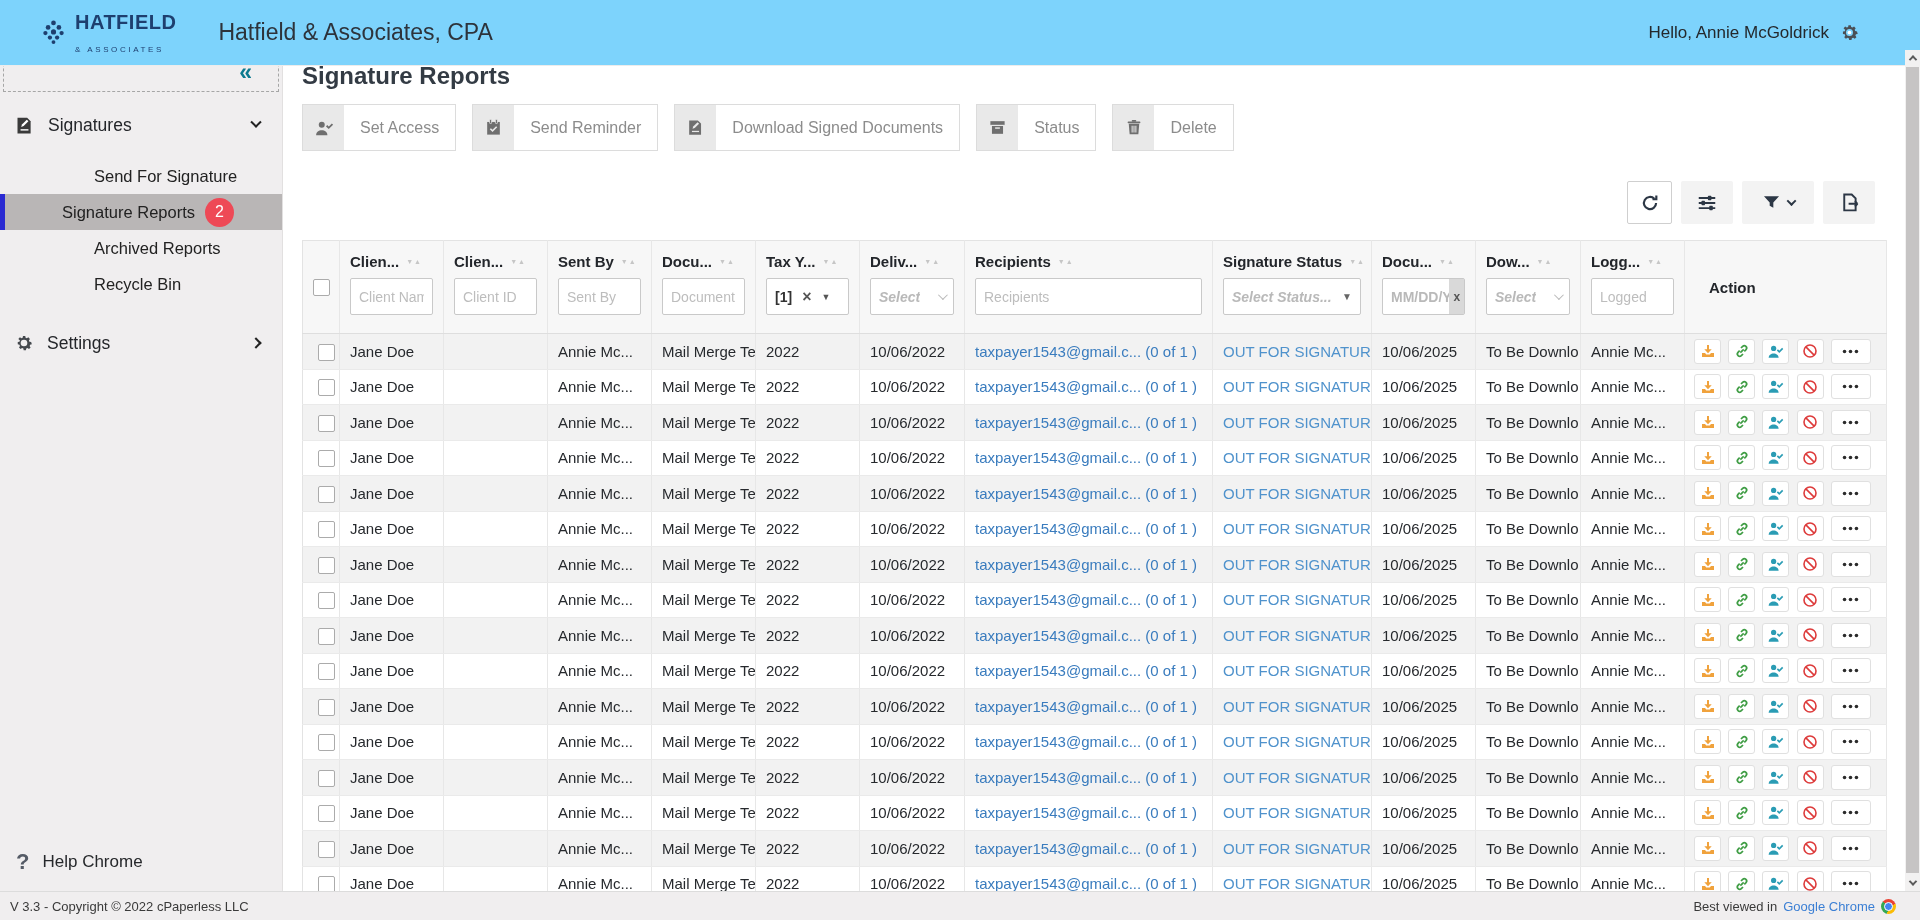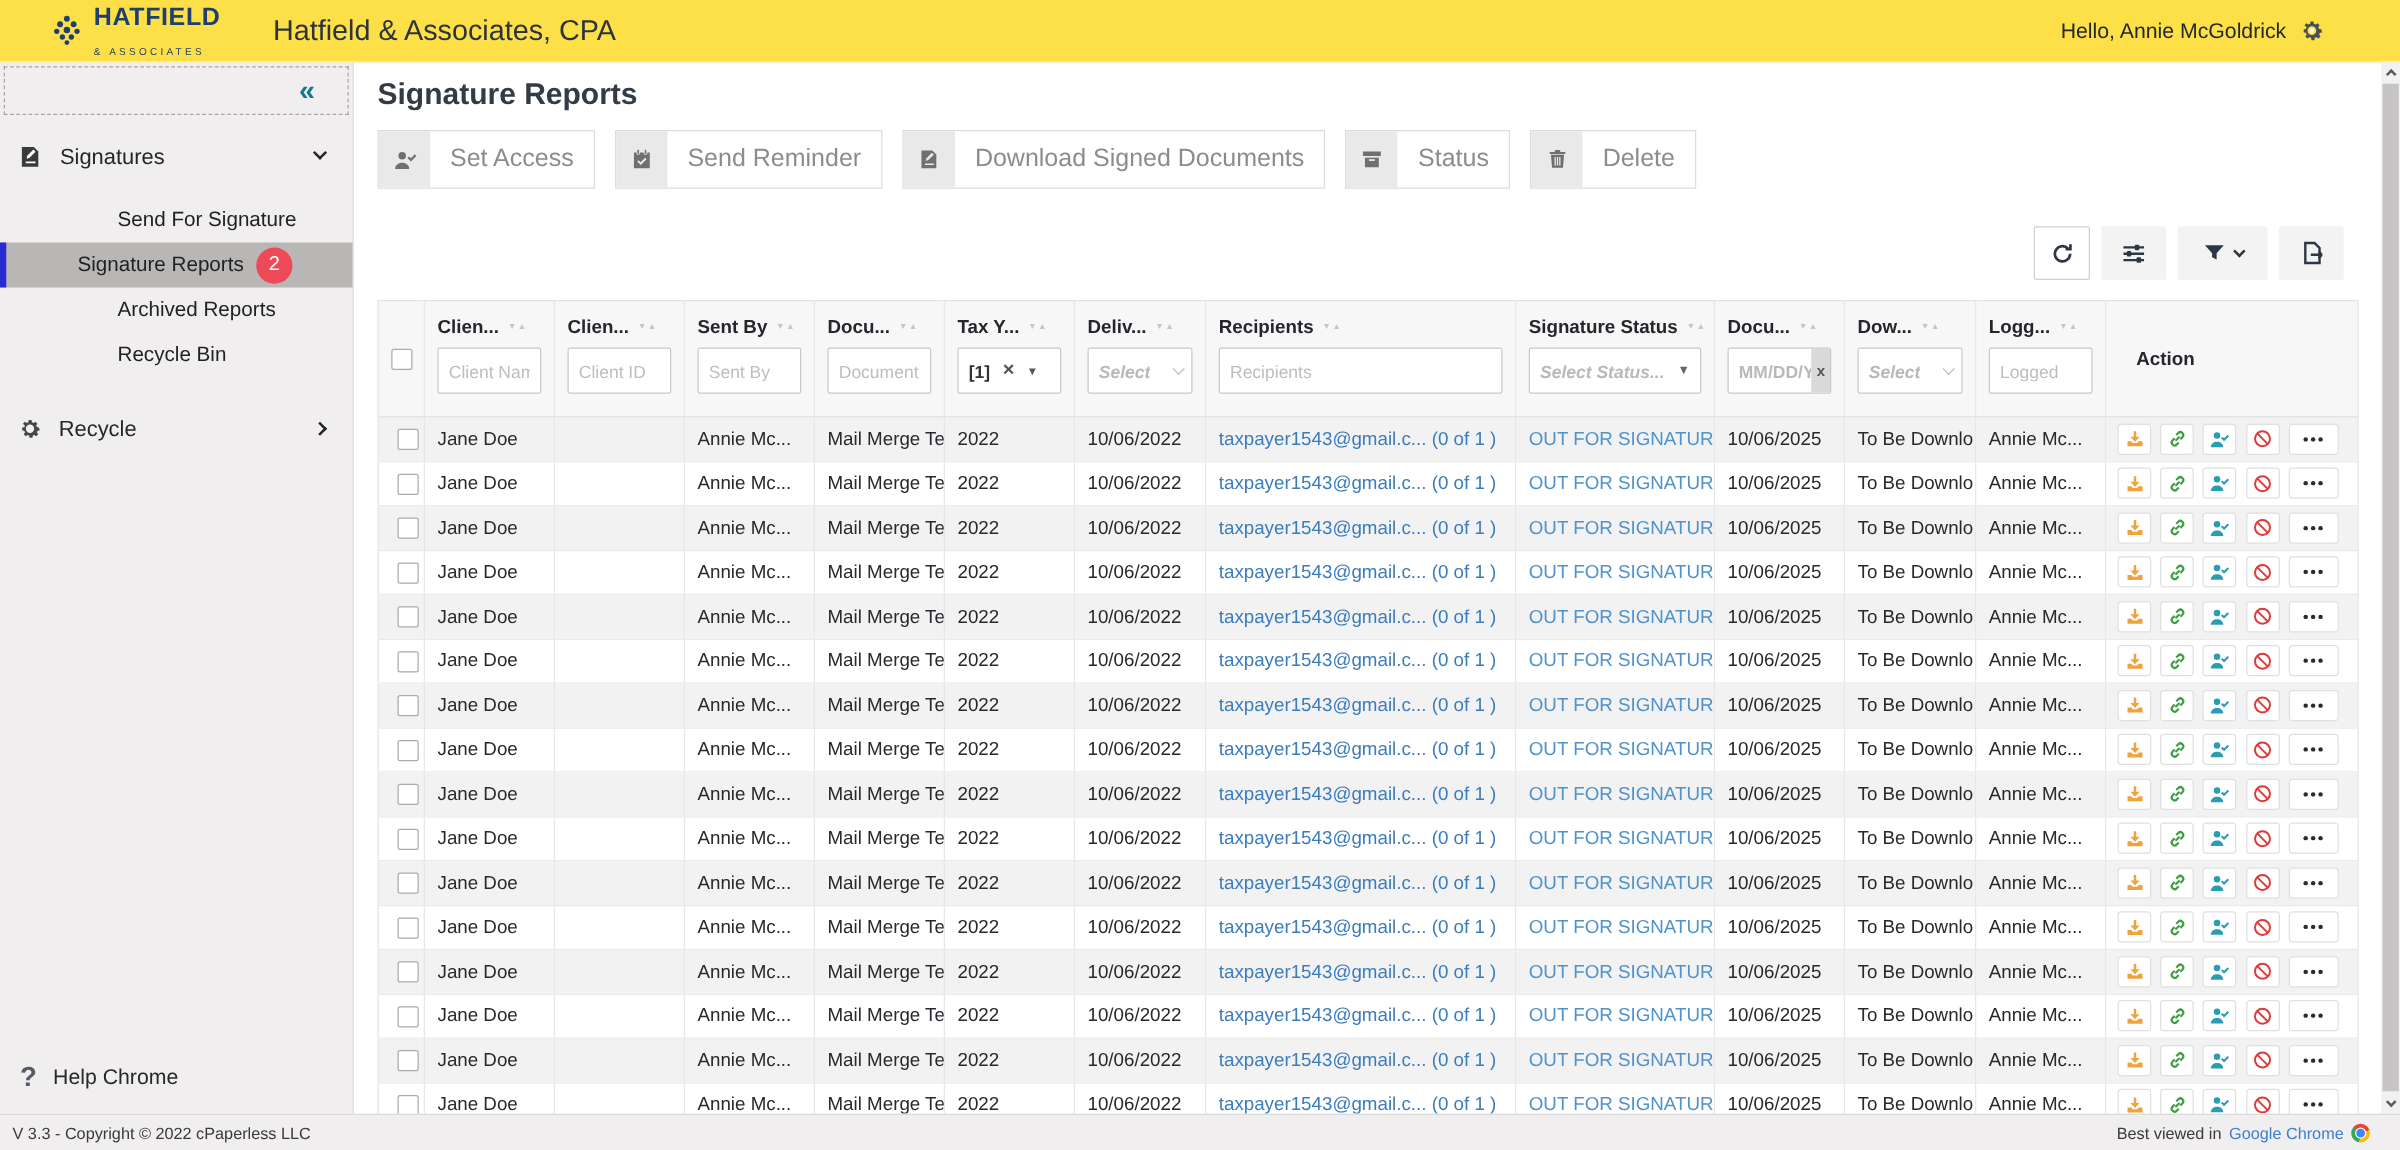--- a/index.html
+++ b/index.html
@@ -1,20 +1,20 @@
 <!DOCTYPE html>
 <html><head>
 <meta charset="utf-8">
 <style>
   * { margin:0; padding:0; box-sizing:border-box; }
   html,body { width:1920px; height:920px; overflow:hidden; background:#fff;
     font-family:"Liberation Sans", sans-serif; }
 
   
-  .topbar { position:absolute; top:0; left:0; right:0; height:50px; background:#fde047;
+  .topbar { position:absolute; top:0; left:0; right:0; height:66px; background:#7dd3fc;
     border-bottom:1px solid #ececec; display:flex; align-items:center; z-index:4; }
   .logo { margin-left:40px; display:flex; align-items:center; gap:8px; }
   .logo-text { line-height:1; display:flex; flex-direction:column; }
   .logo-primary { font-size:20px; font-weight:bold; color:#1e3f6f; letter-spacing:.5px; }
   .logo-secondary { font-size:8px; color:#1e3f6f; letter-spacing:2.6px; margin-top:14px; }
   .app-title { margin-left:42px; font-size:23px; color:#2d333b; }
   .topbar-right { margin-left:auto; margin-right:60px; display:flex; align-items:center;
     gap:10px; font-size:17px; color:#24282c; }
 
   
@@ -53,21 +53,21 @@
     background:conic-gradient(from -50deg,#ea4335 0 120deg,#fbbc05 0 240deg,#34a853 0 360deg); }
   .chrome::after { content:""; position:absolute; inset:3px; border-radius:50%;
     background:#4285f4; border:1.5px solid #fff; }
 
   
   .main { position:absolute; left:284px; top:50px; right:15px; bottom:29px;
     background:#fff; overflow:hidden; }
   .page-title { position:absolute; top:12px; left:18px; font-size:24px; color:#333b44; }
   .toolbar { position:absolute; top:54px; left:18px; display:flex; gap:16px; }
   .tbtn { display:flex; align-items:center; border:1px solid #dcdcdc; background:#fff;
-    height:47px; color:#8c8c8c; font-size:20px; cursor:pointer; }
+    height:47px; color:#8c8c8c; font-size:16px; cursor:pointer; }
   .ticon { width:41px; height:45px; background:#e9e9e9; display:flex; align-items:center;
     justify-content:center; }
   .tlabel { padding:0 16px; white-space:nowrap; }
 
   .tools { position:absolute; top:131px; right:30px; display:flex; align-items:center; gap:9px; }
   .tool { height:43px; background:#f3f3f3; border-radius:2px; display:flex;
     align-items:center; justify-content:center; cursor:pointer; }
   .tool.refresh { width:45px; background:#fff; border:1px solid #cfcfcf; }
   .tool.sliders { width:52px; }
   .tool.filter { width:72px; gap:7px; }
@@ -195,21 +195,21 @@
     <div class="nav-sub">
       <span>Recycle Bin</span>
     </div>
   </div>
 
   <div class="nav-group settings-group">
     <svg width="20" height="20" viewBox="0 0 24 24">
         <path fill="#44484d" d="M12 8a4 4 0 1 0 0 8 4 4 0 0 0 0-8zm9.4 5.6l-2.1.4a7.4 7.4 0 0 1-.6 1.5l1.2 1.8-1.9 1.9-1.8-1.2a7.4 7.4 0 0 1-1.5.6l-.4 2.1h-2.7l-.4-2.1a7.4 7.4 0 0 1-1.5-.6l-1.8 1.2-1.9-1.9 1.2-1.8a7.4 7.4 0 0 1-.6-1.5l-2.1-.4v-2.7l2.1-.4c.1-.5.3-1 .6-1.5L5.2 7.1 7.1 5.2l1.8 1.2c.5-.3 1-.5 1.5-.6l.4-2.1h2.7l.4 2.1c.5.1 1 .3 1.5.6l1.8-1.2 1.9 1.9-1.2 1.8c.3.5.5 1 .6 1.5l2.1.4z"></path>
         <circle cx="12" cy="12" r="2.1" fill="#f0eeef"></circle>
       </svg>
-    <span>Recycle</span>
+    <span>Settings</span>
     <span class="grow"></span>
     <span class="chev right"></span>
   </div>
 
   <div class="help">
     <span class="help-glyph">?</span>
     <span>Help Chrome</span>
   </div>
 </aside>
 

